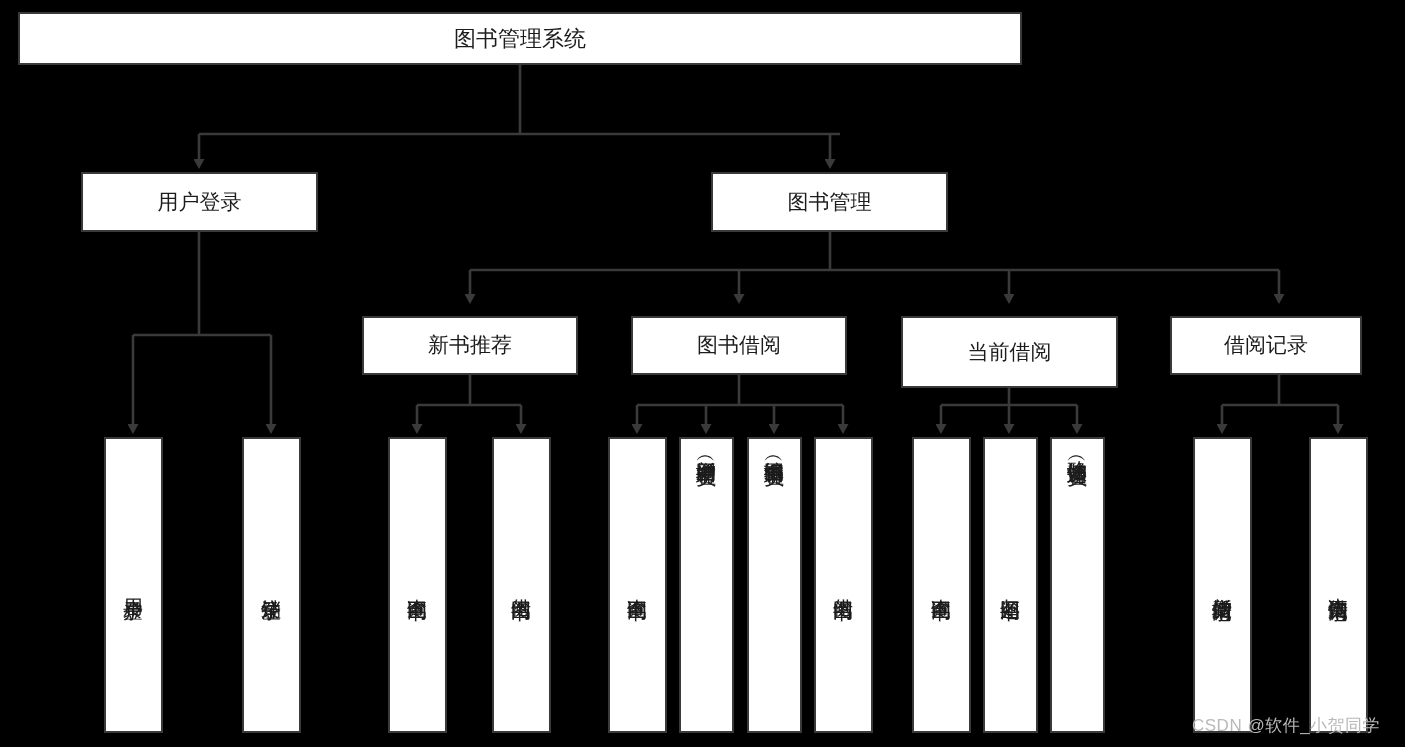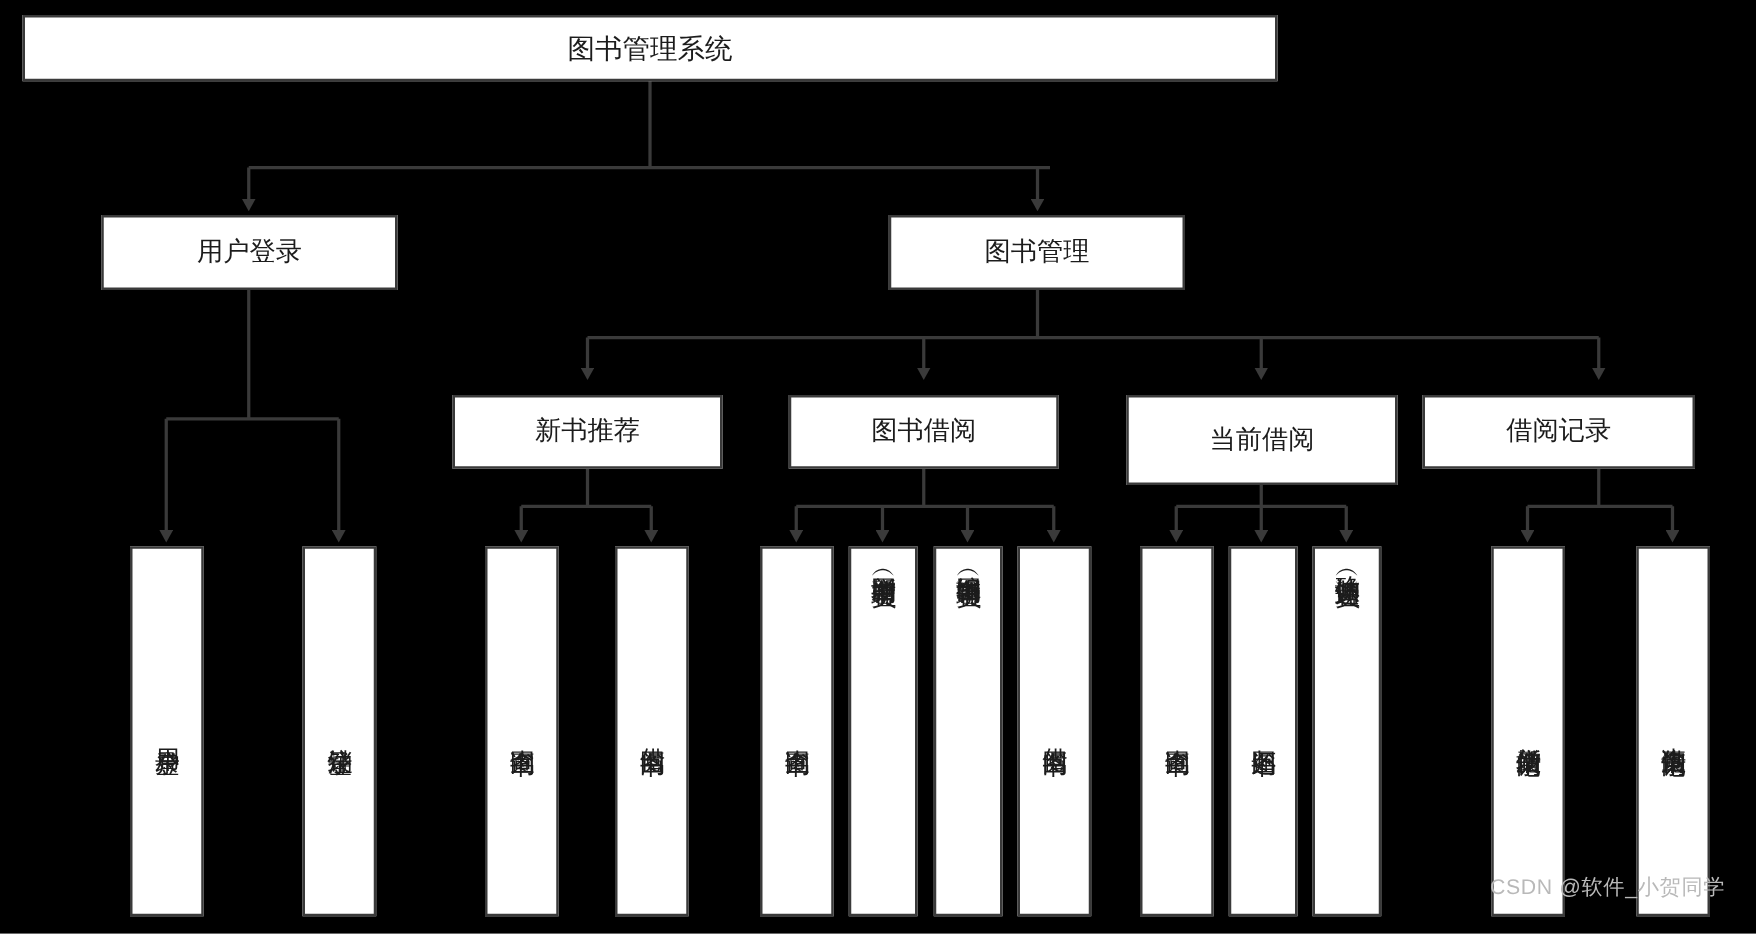--- a/index.html
+++ b/index.html
@@ -142,21 +142,21 @@
 
   <div class="node h" style="left:711px; top:172px; width:237px; height:60px;">
     <span class="label">图书管理</span>
   </div>
   <div class="node h" style="left:631px; top:316px; width:216px; height:59px;">
     <span class="label">图书借阅</span>
   </div>
   <div class="node h" style="left:901px; top:316px; width:217px; height:72px;">
     <span class="label">当前借阅</span>
   </div>
-  <div class="node h" style="left:1138px; top:316px; width:218px; height:59px;">
+  <div class="node h" style="left:1170px; top:316px; width:192px; height:59px;">
     <span class="label">借阅记录</span>
   </div>
 
   <div class="node v center" style="left:104px; top:437px; width:59px; height:296px;">
     <span class="label">用户登录</span>
   </div>
   <div class="node v center" style="left:242px; top:437px; width:59px; height:296px;">
     <span class="label">注销登录</span>
   </div>
 
@@ -190,15 +190,15 @@
     <span class="label">确认归还（管理员）</span>
   </div>
 
   <div class="node v center" style="left:1193px; top:437px; width:59px; height:296px;">
     <span class="label">新增借阅记录</span>
   </div>
   <div class="node v center" style="left:1309px; top:437px; width:59px; height:296px;">
     <span class="label">查询借阅记录</span>
   </div>
 
-  <div class="watermark" style="left:1192px; top:698px;text-align:right;">CSDN @软件_小贺同学</div>
+  <div class="watermark" style="left:1192px; top:714px;text-align:right;">CSDN @软件_小贺同学</div>
 
 </div>
 
 </body></html>

